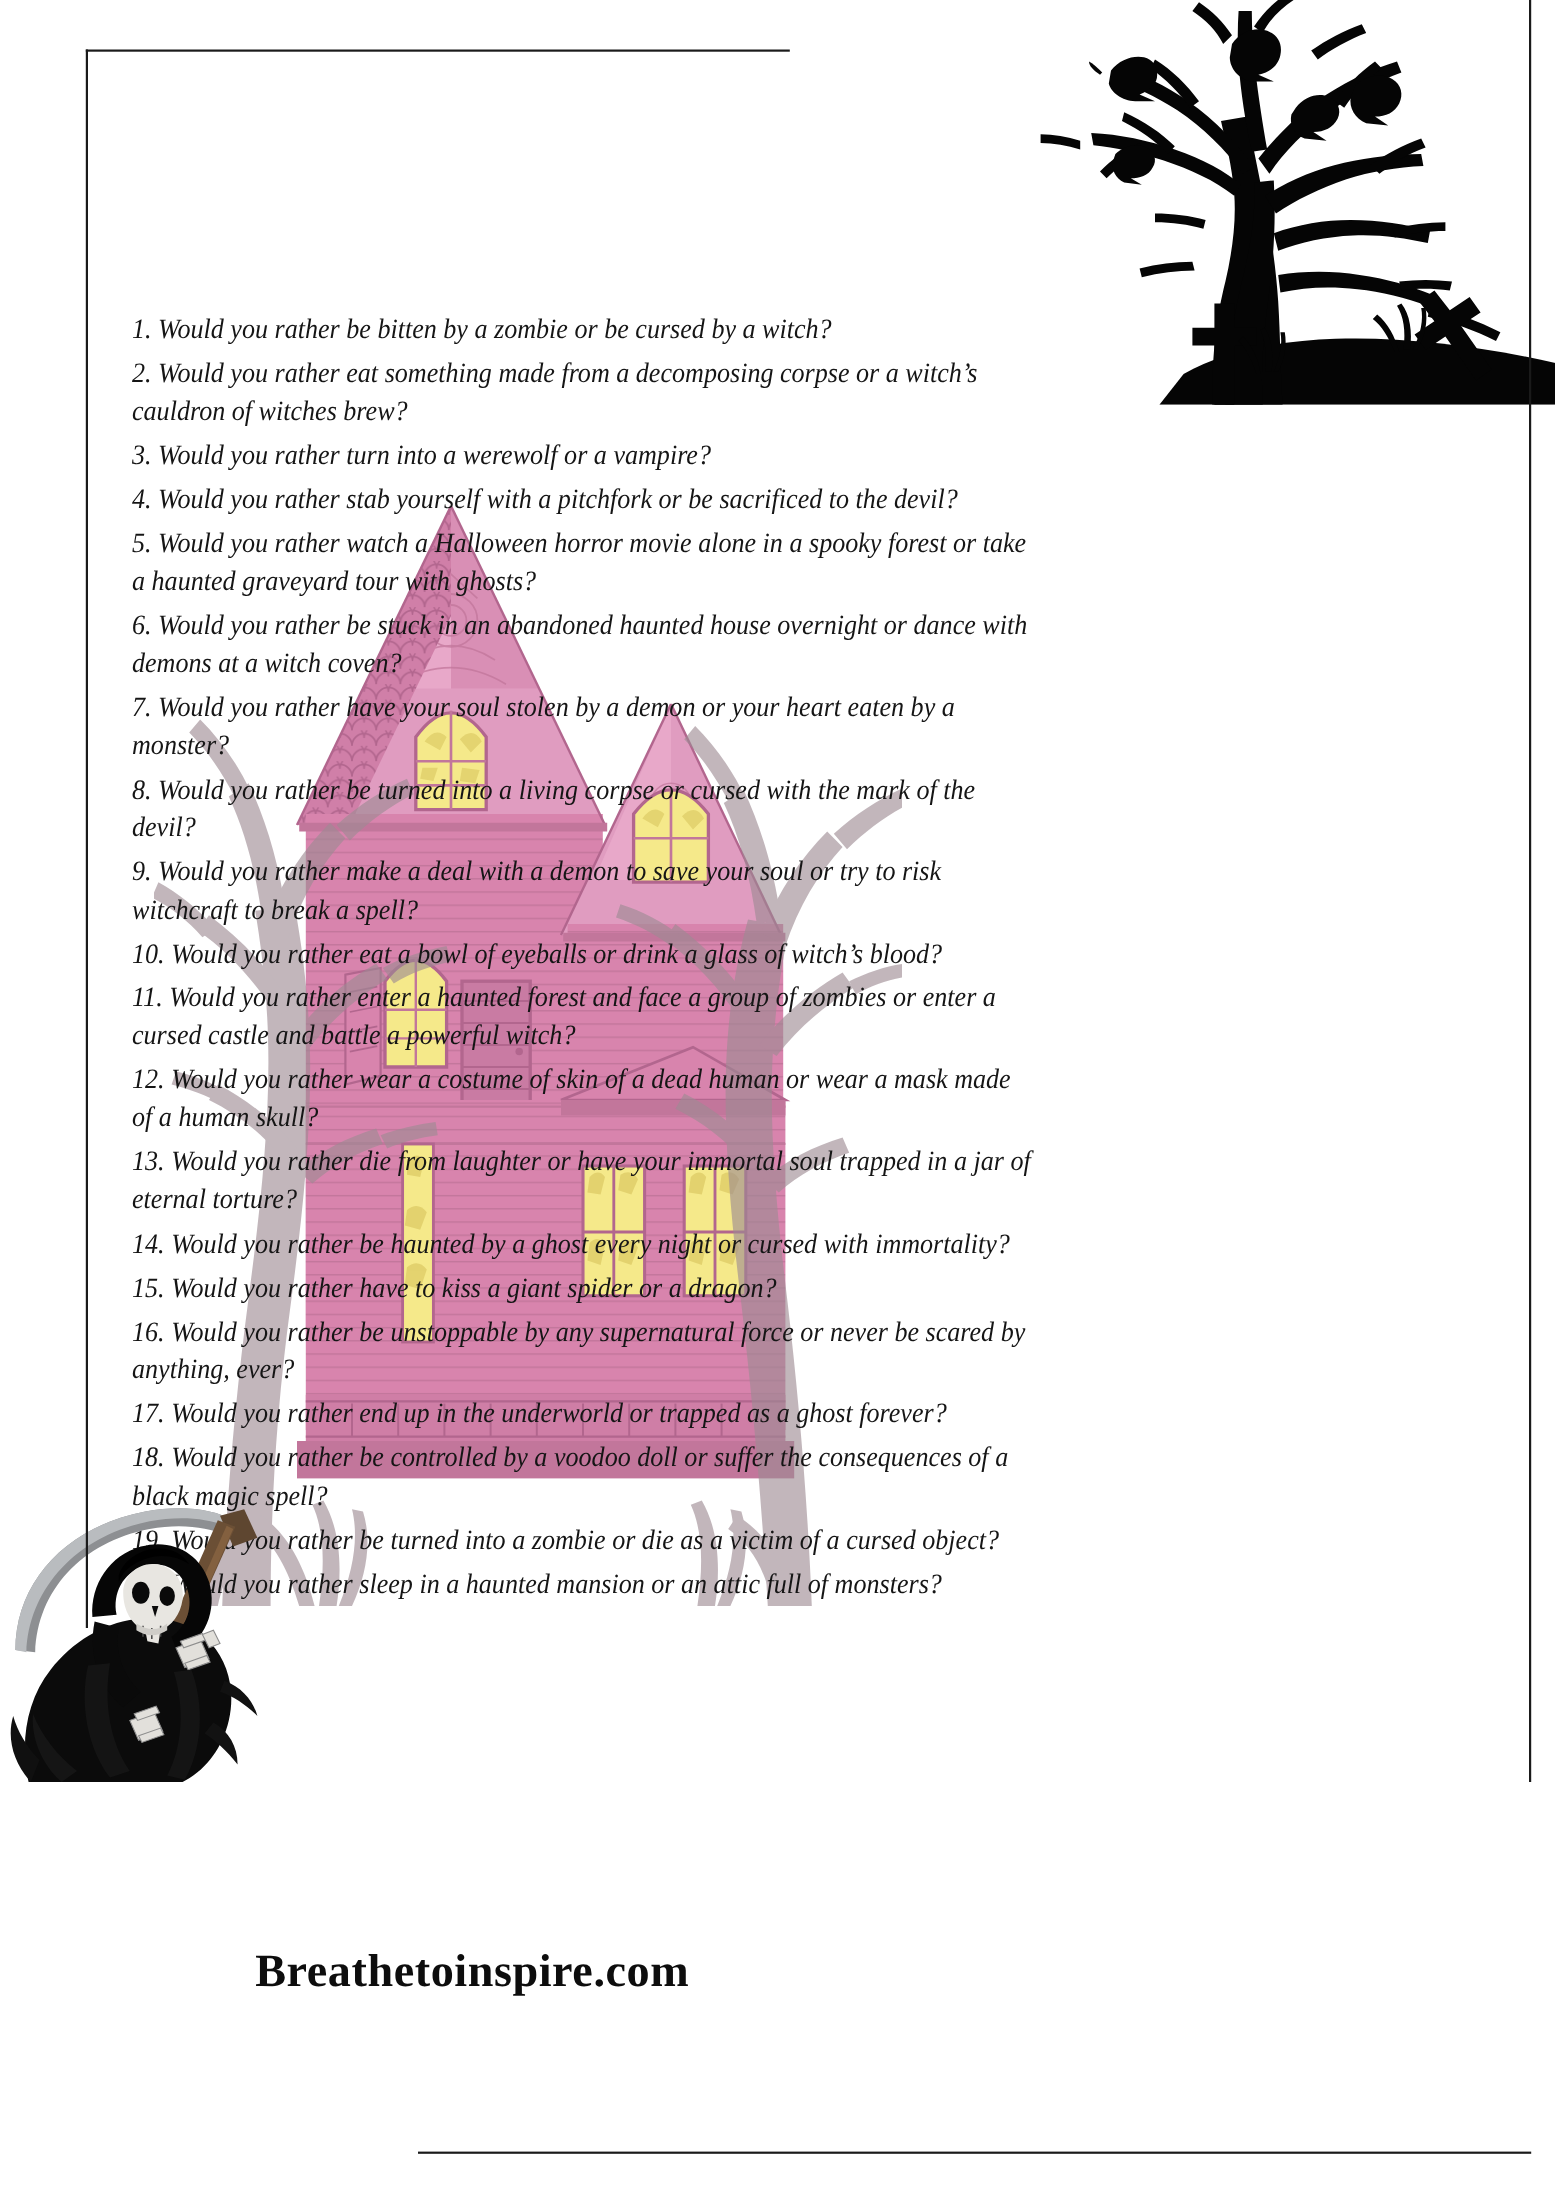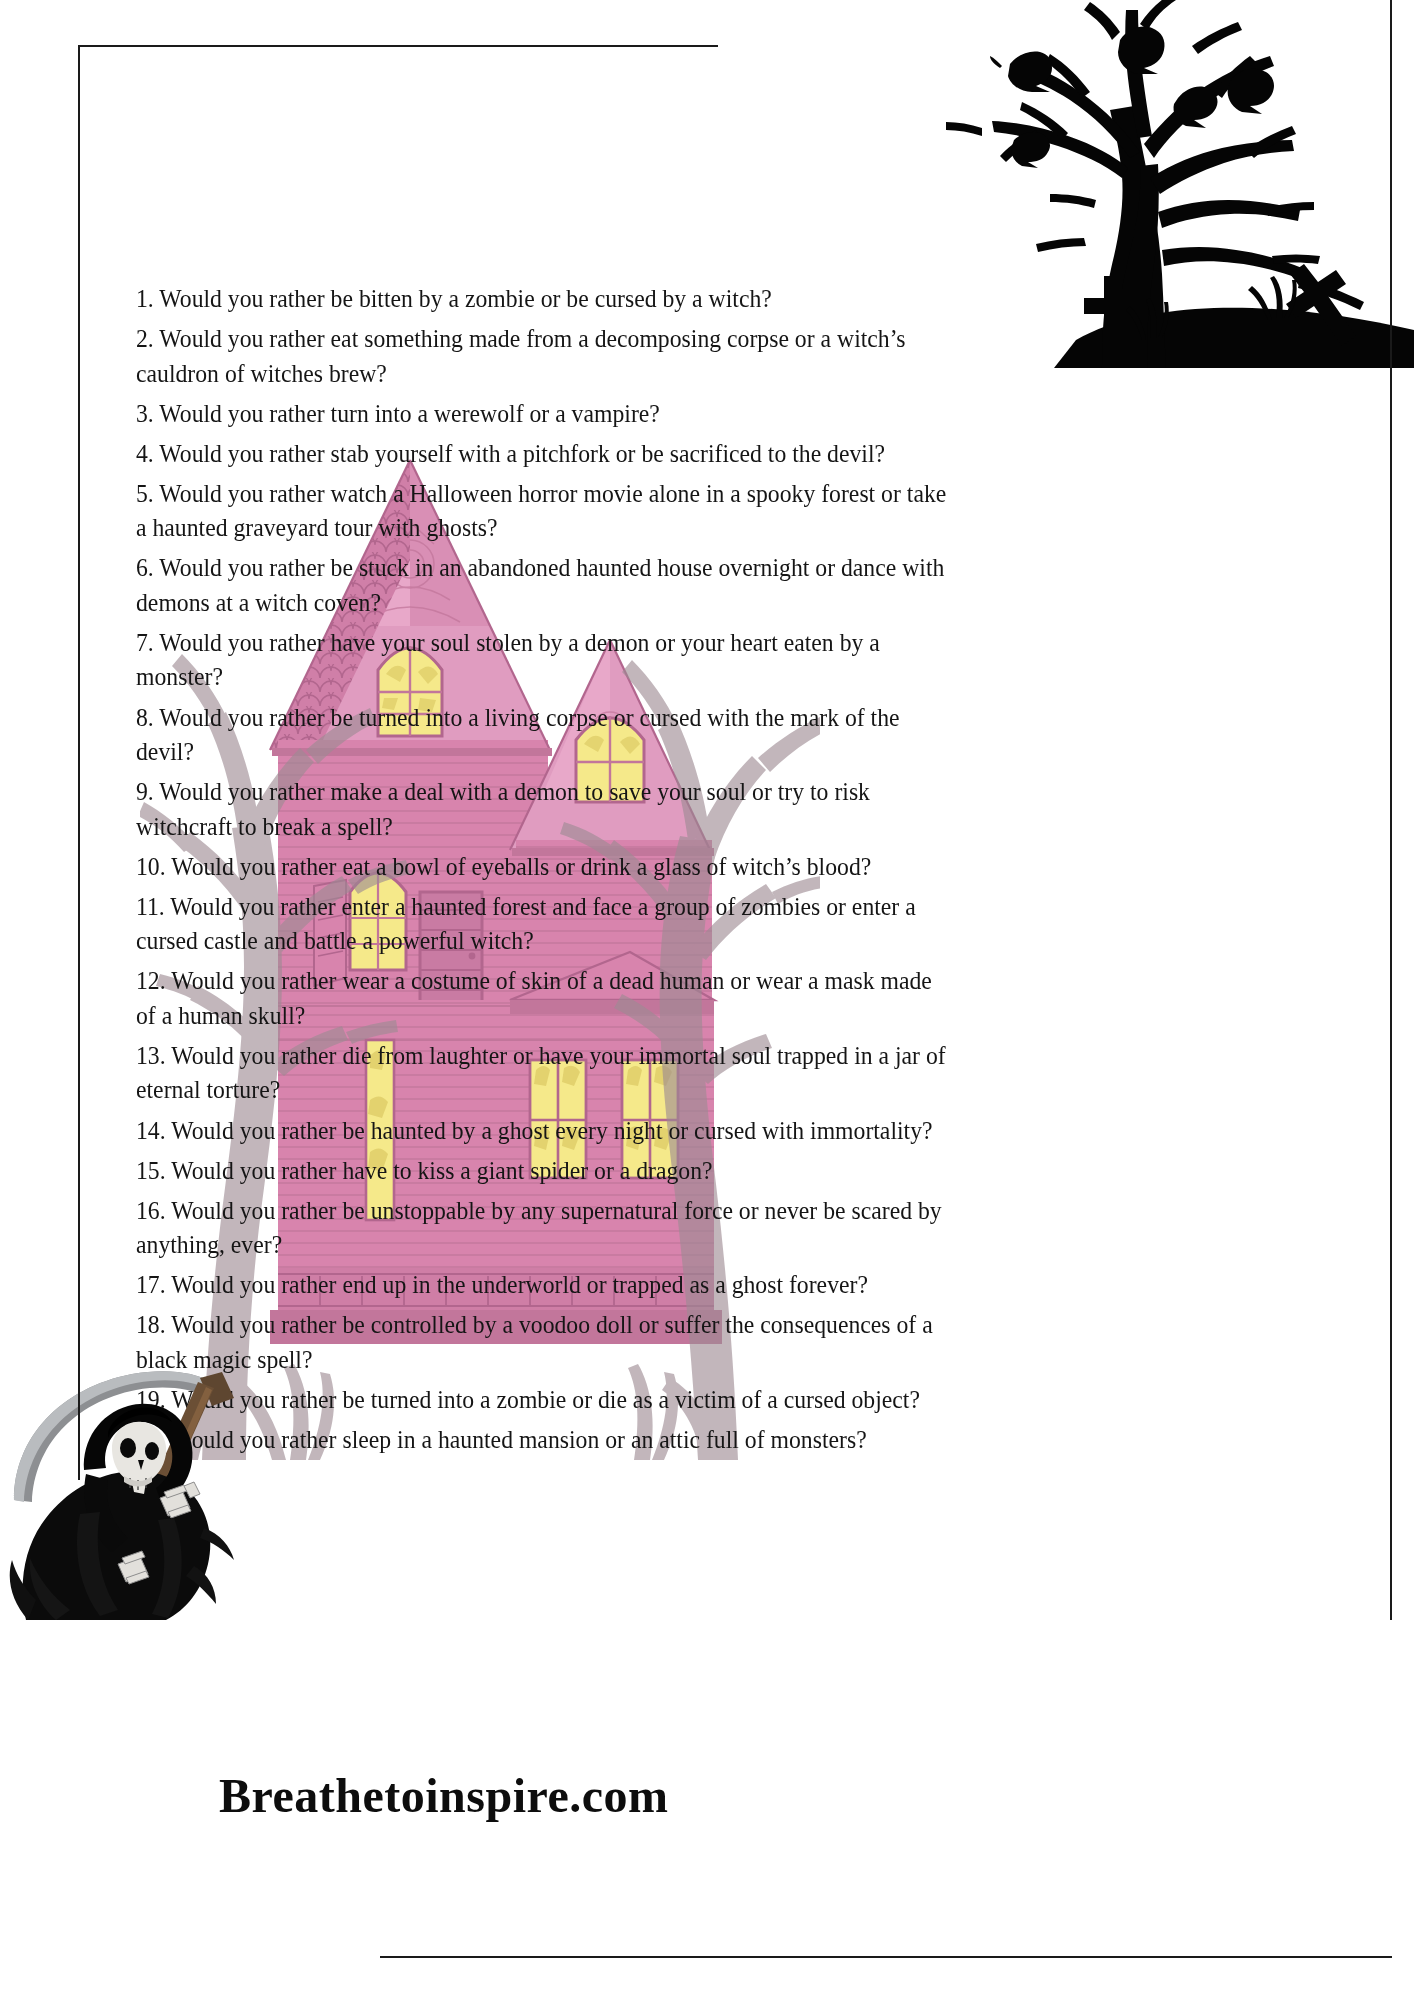--- a/index.html
+++ b/index.html
@@ -36,42 +36,43 @@
 
   
   #tree-graphic { position: absolute; right: 0px; top: -12px; width: 600px; height: 380px; z-index: 5; pointer-events: none; }
   #house-graphic { position: absolute; left: 210px; top: 440px; width: 540px; height: 1000px; z-index: 1; pointer-events: none; }
   #ghost-tree-graphic { position: absolute; left: 140px; top: 480px; width: 680px; height: 980px; z-index: 2; pointer-events: none; opacity: 0.62; }
   #reaper-graphic { position: absolute; left: 8px; top: 1352px; width: 290px; height: 270px; z-index: 5; pointer-events: none; }
 
   
   #questions {
     position: absolute;
-    left: 136px; top: 282px;
+    left: 120px; top: 282px;
     width: 880px;
     z-index: 4;
+    font-style: italic;
   }
   .question {
     font-family: "Liberation Serif", serif;
     font-size: 25.5px;
     line-height: 1.355;
     color: #151515;
     margin: 0 0 5.5px 0;
     transform: scaleX(0.93);
     transform-origin: 0 50%;
     text-indent: 0;
   }
 
   
   #footer-brand {
     position: absolute;
-    left: 219px; top: 1768px;
+    left: 232px; top: 1768px;
     font-family: "Liberation Serif", serif;
     font-weight: 700;
-    font-size: 48px;
+    font-size: 42px;
     color: #0d0d0d;
     letter-spacing: 0.5px;
     z-index: 5;
     white-space: nowrap;
   }
 </style>
 </head>
 <body>
 
 <div id="page">

